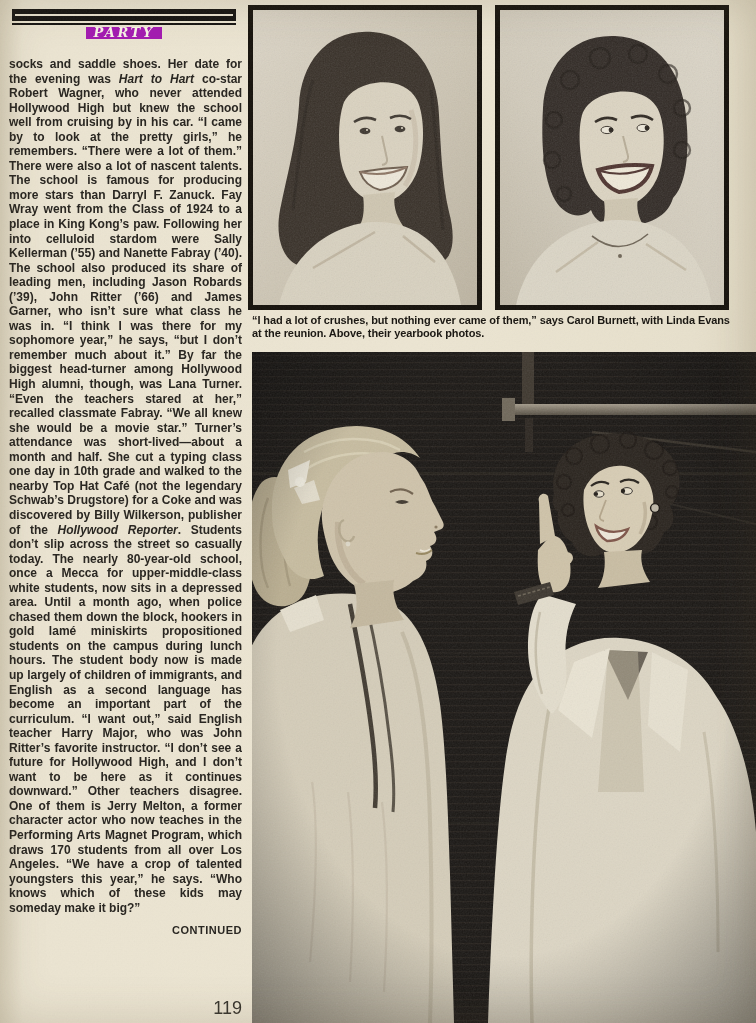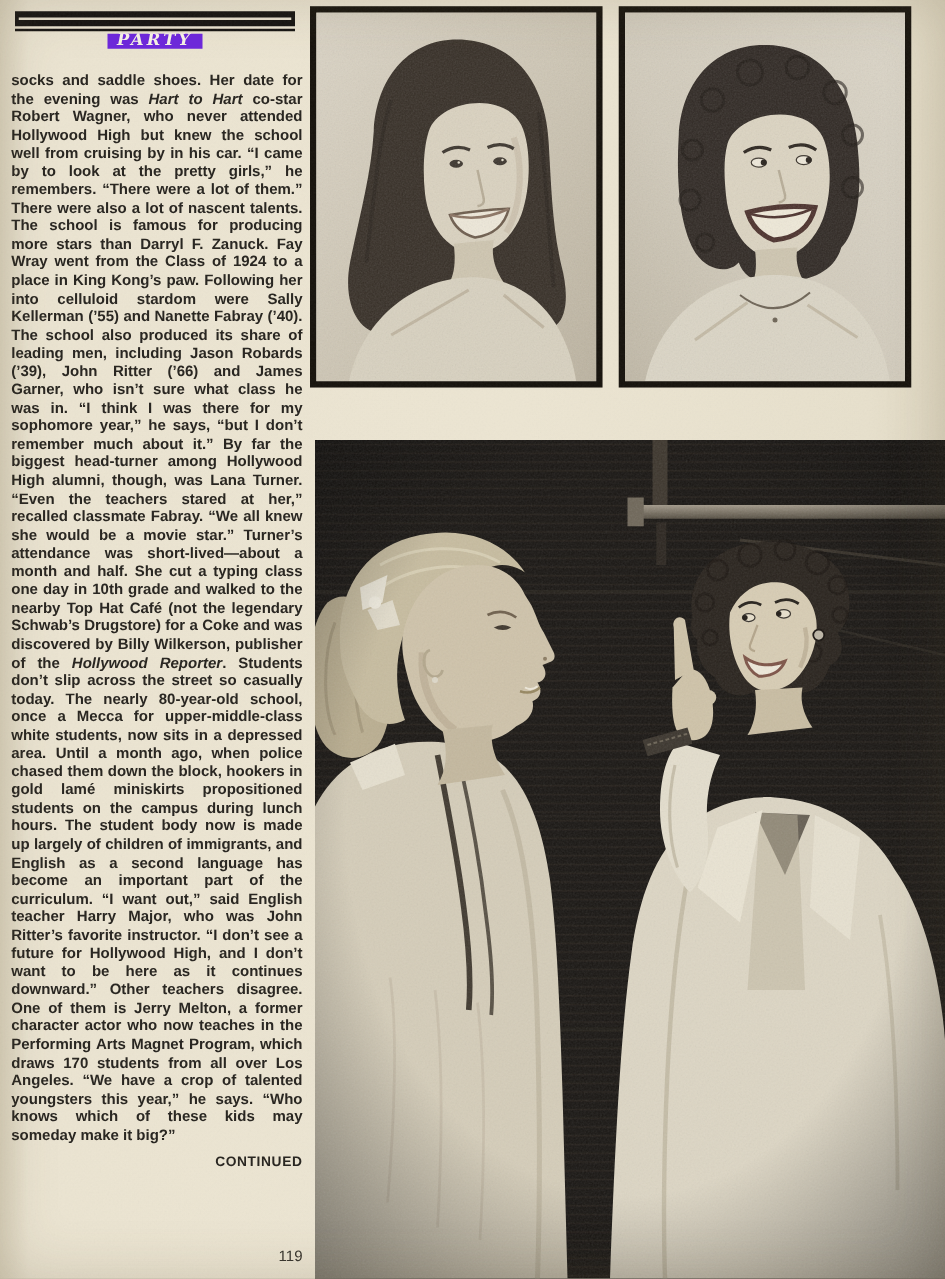--- a/index.html
+++ b/index.html
@@ -7,38 +7,38 @@
     position:relative;width:756px;height:1023px;overflow:hidden;
     background:linear-gradient(90deg,#ddd5bf 0%,#ebe4d1 3%,#ece5d2 55%,#e7e0cc 92%,#dfd7c1 100%);
     font-family:"Liberation Sans",sans-serif;
   }
   .page::after{content:"";position:absolute;inset:0;pointer-events:none;
     box-shadow:inset 0 0 46px rgba(95,84,56,.22);}
   
   .banner{position:absolute;left:12px;top:9px;width:224px;height:12px;background:#141210;
     display:flex;align-items:center;justify-content:center;}
   .banner .midline{position:absolute;left:3px;right:3px;top:5px;height:2px;background:#e9e2cf;}
-  .banner .label{position:relative;z-index:1;background:#6d28d9;padding:0 8px;
+  .banner .label{position:relative;z-index:1;background:#a21caf;padding:0 8px;
     color:#f4efe2;font:italic bold 13px/12px "DejaVu Serif",serif;letter-spacing:2.5px;margin-top:36px;}
   .banner-underline{position:absolute;left:12px;top:23px;width:224px;height:2px;background:#141210;}
   
   .col{position:absolute;left:9px;top:57px;width:233px;}
   .article{font-size:12px;line-height:14.55px;font-weight:bold;color:#26231e;
     text-align:justify;margin:0;-webkit-hyphens:auto;hyphens:auto;}
   .continued{margin-top:9px;text-align:right;font-size:11px;font-weight:bold;
     letter-spacing:.5px;color:#26231e;}
   
   .yb{position:absolute;top:5px;width:224px;height:295px;border:5px solid #16120c;
     background:#cdc6b6;overflow:hidden;}
   .yb.left{left:248px;} .yb.right{left:495px;}
   .caption{position:absolute;left:252px;top:314px;width:478px;
     font-size:11px;line-height:13.4px;font-weight:bold;color:#17140f;letter-spacing:-.1px;}
   .reunion{position:absolute;left:252px;top:352px;width:504px;height:671px;background:#171411;overflow:hidden;}
   .pagenum{position:absolute;left:196px;top:998px;width:46px;text-align:right;
-    font-size:12px;color:#35322b;}
+    font-size:18px;color:#35322b;}
   .grain{position:absolute;inset:0;pointer-events:none;opacity:.055;}
   svg{display:block;}
 </style>
 </head>
 <body>
 
 <div class="page">
 
   <div class="banner">
     <div class="midline"></div>
@@ -135,20 +135,21 @@
 
       <path d="M104,190 C106,206 104,216 98,224 L146,220 C138,208 136,198 138,188 Z" fill="#cfc6b0"></path>
       <path d="M16,295 C28,240 72,212 116,210 C162,208 202,236 212,295 Z" fill="#dcd6c6"></path>
       <path d="M92,226 Q120,248 148,224" stroke="#6b6152" stroke-width="1.6" fill="none"></path>
       <circle cx="120" cy="246" r="2" fill="#6b6152"></circle>
       <path d="M56,262 L98,232 M146,234 L186,260" stroke="#b9ae97" stroke-width="2.5" fill="none" opacity=".7"></path>
       <rect width="224" height="295" filter="url(#grR)" opacity=".14"></rect>
     </svg>
   </figure>
 
+  <div class="caption">“I had a lot of crushes, but nothing ever came of them,” says Carol Burnett, with Linda Evans at the reunion. Above, their yearbook photos.</div>
 
   <figure class="reunion" style="margin:0" aria-label="Linda Evans and Carol Burnett talking at the reunion">
     <svg width="504" height="671" viewBox="0 0 504 671">
       <defs>
         <pattern id="streaks" width="6" height="7" patternUnits="userSpaceOnUse">
           <rect width="6" height="7" fill="#171411"></rect>
           <rect y="3" width="6" height="1.2" fill="#221d18"></rect>
         </pattern>
         <linearGradient id="rail" x1="0" y1="0" x2="0" y2="1">
           <stop offset="0" stop-color="#a39a8a"></stop>

